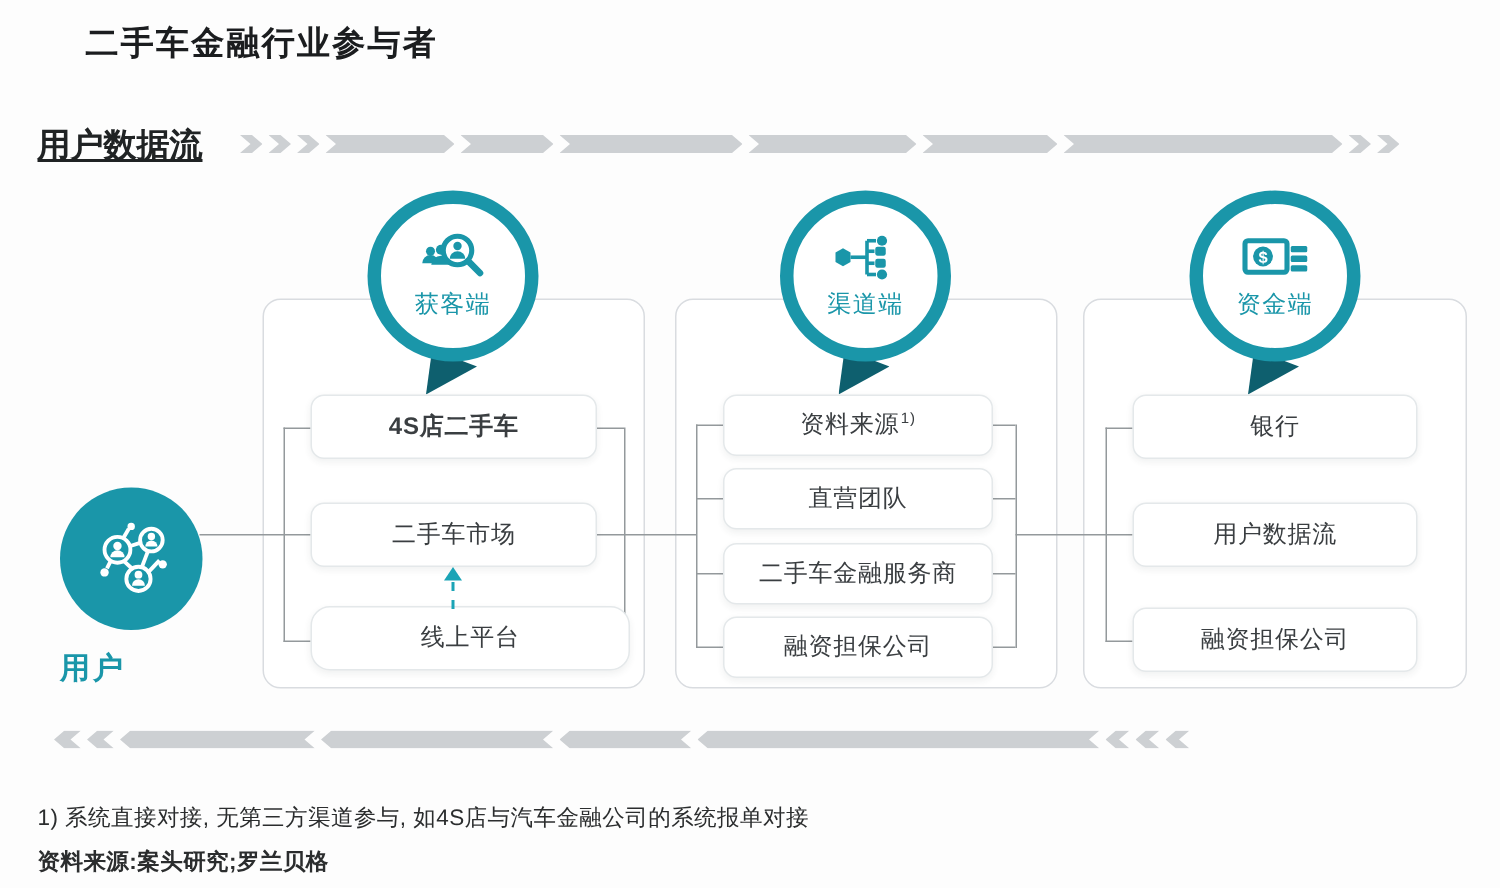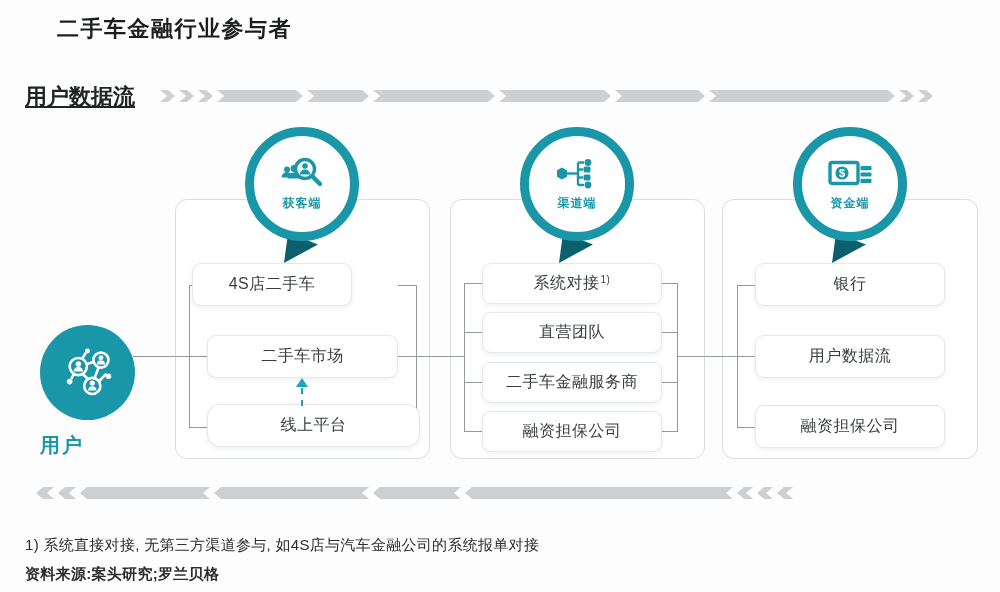--- a/index.html
+++ b/index.html
@@ -43,21 +43,21 @@
     border-radius:9px;box-shadow:0 2px 5px rgba(40,50,60,.07);
     display:flex;align-items:center;justify-content:center;
     font-size:16px;color:var(--box-ink);letter-spacing:.5px;z-index:5;}
   .node-box sup{font-size:10px;line-height:0;margin-left:1px;transform:translateY(-4px);}
 
   .bubble-tail{position:absolute;width:34px;height:30px;background:var(--teal-dark);
     clip-path:polygon(12% 0,100% 38%,0 100%);z-index:6;}
   .stage-circle{position:absolute;top:127px;width:114px;height:114px;border-radius:50%;
     background:#fff;border:9px solid var(--teal);z-index:7;
     display:flex;flex-direction:column;align-items:center;justify-content:center;gap:3px;}
-  .stage-circle .stage-label{font-size:12px;font-weight:700;color:var(--teal);letter-spacing:1px;}
+  .stage-circle .stage-label{font-size:16px;font-weight:400;color:var(--teal);letter-spacing:1px;}
   .stage-circle svg{display:block;}
 
   .user-circle{position:absolute;left:40px;top:325px;width:95px;height:95px;border-radius:50%;
     background:var(--teal);display:flex;align-items:center;justify-content:center;z-index:7;}
   .user-label{position:absolute;left:40px;top:432px;width:95px;text-align:left;
     font-size:20px;font-weight:800;color:var(--teal);letter-spacing:2px;}
 
   .dashed-arrow-line{position:absolute;left:301px;top:388px;height:18px;width:0;
     border-left:2px dashed var(--teal-arrow);z-index:6;}
   .dashed-arrow-head{position:absolute;left:296px;top:378px;width:0;height:0;z-index:6;
@@ -197,34 +197,34 @@
       <text x="14" y="21" font-size="11" font-weight="bold" fill="#ffffff" text-anchor="middle" font-family="Liberation Sans, sans-serif">$</text>
       <g fill="#1a96a9">
         <rect x="32.5" y="10" width="11" height="4.2" rx="1"></rect>
         <rect x="32.5" y="16.4" width="11" height="4.2" rx="1"></rect>
         <rect x="32.5" y="22.8" width="11" height="4.2" rx="1"></rect>
       </g>
     </svg>
     <div class="stage-label">资金端</div>
   </div>
 
-  <div class="node-box" style="left:192px;top:263px;width:160px;height:43px;">
+  <div class="node-box" style="left:207px;top:263px;width:191px;height:43px;font-weight:bold;">
       <span>4S店二手车</span>
     </div>
   <div class="node-box" style="left:207px;top:335px;width:191px;height:43px;">
       <span>二手车市场</span>
     </div>
   <div class="node-box" style="left:207px;top:404px;width:213px;height:43px;border-radius:13px;">
       <span>线上平台</span>
     </div>
   <div class="dashed-arrow-line"></div>
   <div class="dashed-arrow-head"></div>
 
   <div class="node-box" style="left:482px;top:263px;width:180px;height:41px;">
-    <span>系统对接</span>
+    <span>资料来源</span>
       <sup>1)</sup>
   </div>
   <div class="node-box" style="left:482px;top:312px;width:180px;height:41px;">
       <span>直营团队</span>
     </div>
   <div class="node-box" style="left:482px;top:362px;width:180px;height:41px;">
       <span>二手车金融服务商</span>
     </div>
   <div class="node-box" style="left:482px;top:411px;width:180px;height:41px;">
       <span>融资担保公司</span>

